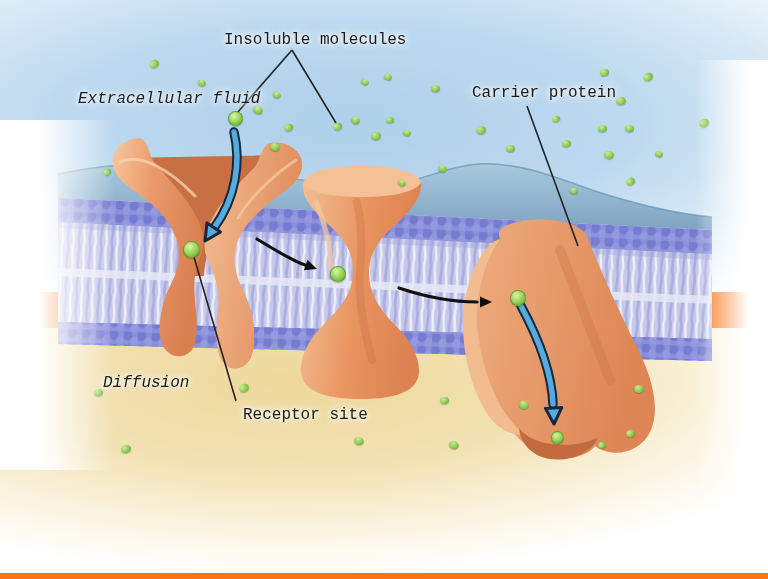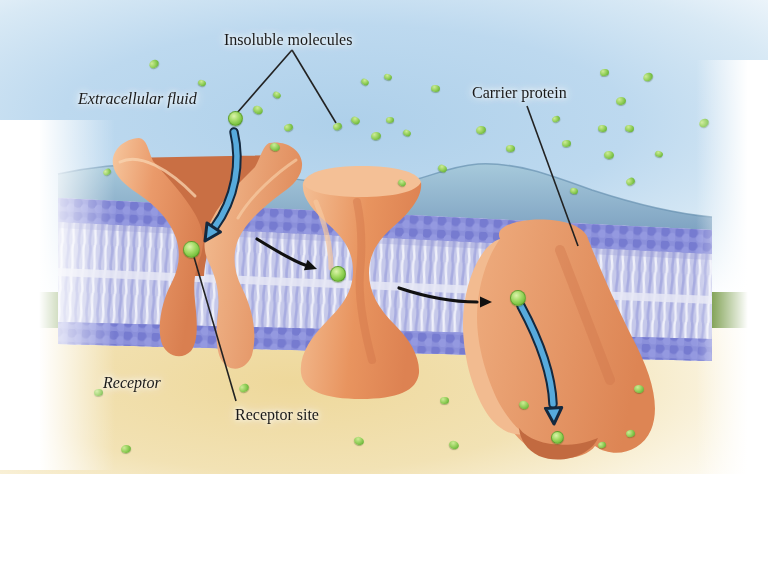--- a/index.html
+++ b/index.html
@@ -1,17 +1,17 @@
 <!DOCTYPE html>
 <html><head>
 <meta charset="utf-8">
 <style>
   html,body{margin:0;padding:0;background:#fff;}
-  .stage{position:relative;width:768px;height:474px;background:#4d7c0f;overflow:hidden;
-         font-family:Liberation Serif, serif;}
+  .stage{position:relative;width:768px;height:579px;background:#f97316;overflow:hidden;
+         font-family:Liberation Mono, monospace;}
   .sky{position:absolute;left:0;top:0;width:768px;height:292px;
        background:radial-gradient(ellipse 88% 80% at 45% 42%,
          #aed0ea 0%, #bdd9ef 42%, #d8e9f5 68%, #ffffff 95%);}
   .cyto{position:absolute;left:0;top:328px;width:768px;height:245px;
         background:radial-gradient(ellipse 78% 82% at 38% 22%,
           #eed89b 0%, #f2e2b4 45%, #faf3de 72%, #ffffff 96%);}
   .scene{position:absolute;left:0;top:0;}
   .mol-layer{position:absolute;left:0;top:0;width:768px;height:579px;pointer-events:none;}
   .molecule{position:absolute;border-radius:50%;
     background:radial-gradient(circle at 35% 30%, #cdeb96 0%, #95d05c 45%, #68b438 80%, #4f9427 100%);
@@ -215,16 +215,16 @@
       <div class="molecule mol-big" style="width: 16px; height: 16px; left: 510px; top: 290px;"></div>
       <div class="molecule mol-big" style="width: 15px; height: 15px; left: 227.5px; top: 110.5px;"></div>
     </div>
 
   <div class="fade-left"></div>
   <div class="fade-right"></div>
 
   <div class="lbl" style="left:224px;top:31px">Insoluble molecules</div>
   <div class="lbl italic" style="left:78px;top:90px">Extracellular fluid</div>
   <div class="lbl" style="left:472px;top:84px">Carrier protein</div>
-  <div class="lbl italic" style="left:103px;top:374px">Receptor</div>
-  <div class="lbl" style="left:235px;top:406px">Receptor site</div>
+  <div class="lbl italic" style="left:103px;top:374px">Diffusion</div>
+  <div class="lbl" style="left:243px;top:406px">Receptor site</div>
 
 </div>
 
 </body></html>

